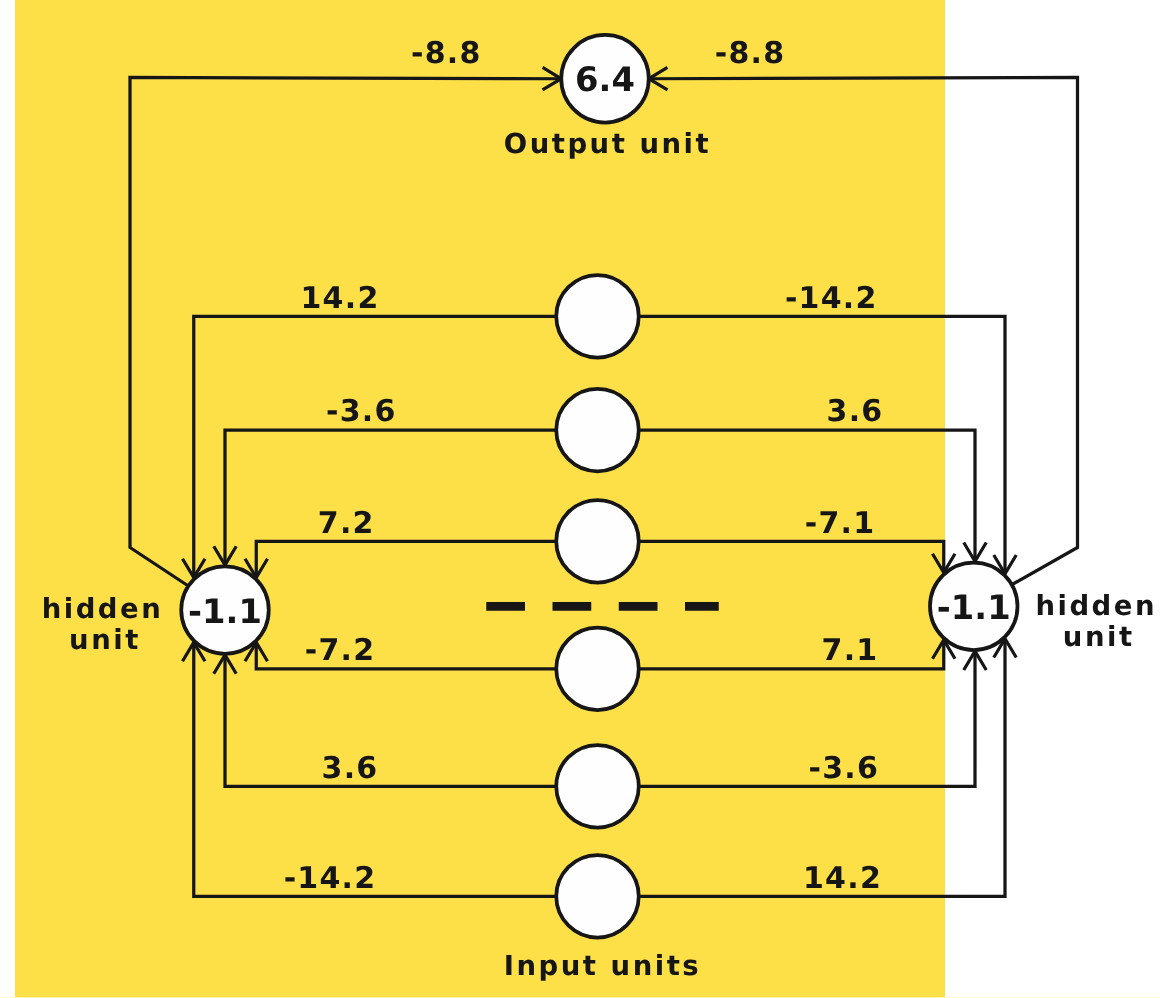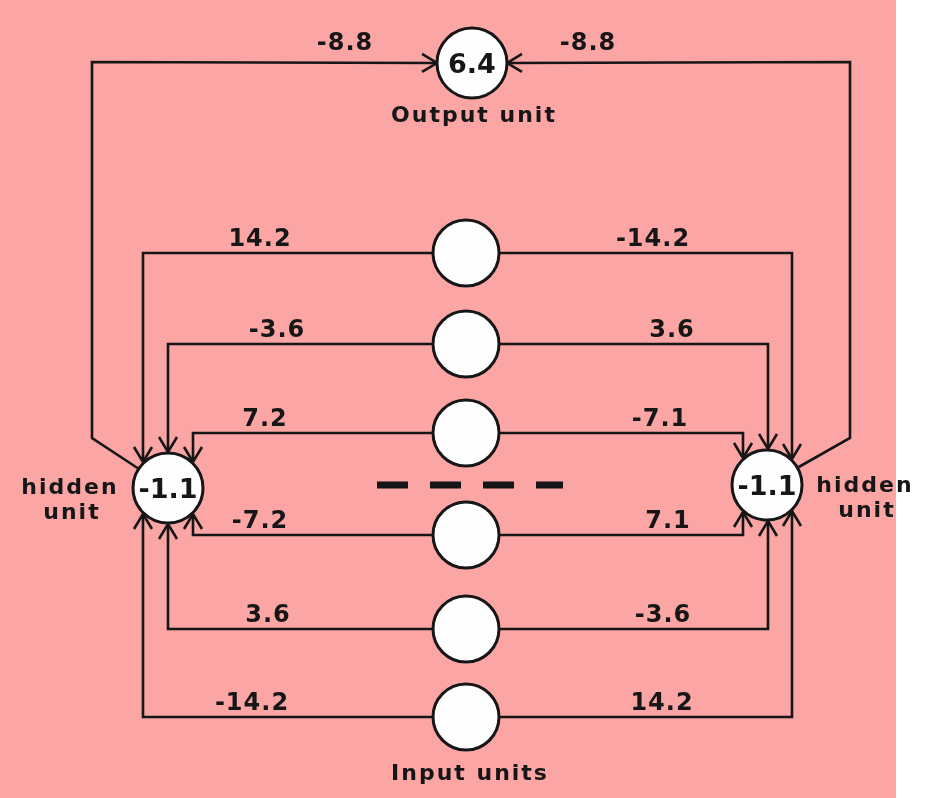--- a/index.html
+++ b/index.html
@@ -2,24 +2,25 @@
 <html><head>
 <meta charset="utf-8">
 <style>
   html, body {
     margin: 0;
     padding: 0;
     background: #ffffff;
   }
   .stage {
     position: relative;
-    width: 896px;
+    width: 744px;
     height: 798px;
-    background: #fca5a5;
+    background: #fde047;
     font-family: "DejaVu Sans", sans-serif;
+    margin-left: 12px;
   }
   svg { display: block; }
   .wire {
     fill: none;
     stroke: #161616;
     stroke-width: 2.6;
     stroke-linejoin: miter;
   }
   .node {
     fill: #fefefe;

